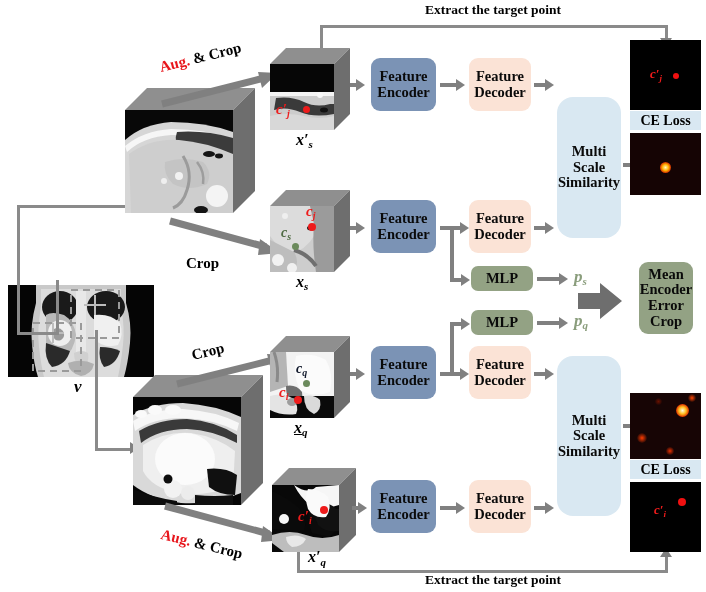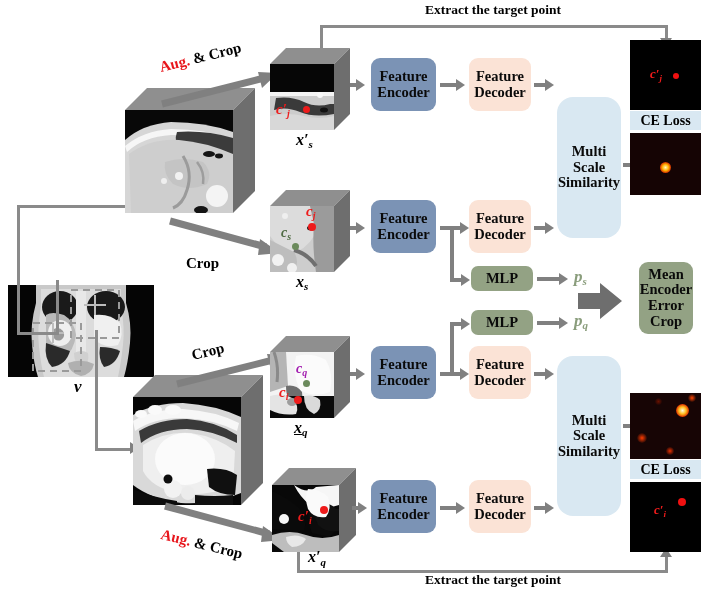--- a/index.html
+++ b/index.html
@@ -241,21 +241,21 @@
       <path d="M0 0 L16 0 L18 34 L0 40Z" fill="#b5b5b5"></path>
       <path d="M4 0 q5 14 3 30" stroke="#8a8a8a" stroke-width="3" fill="none"></path>
       <path d="M26 4 Q42 0 56 8 Q64 22 60 40 Q44 46 30 38 Q22 22 26 4Z" fill="#fbfbfb"></path>
       <path d="M16 34 Q26 32 32 40 Q34 50 26 54 Q16 50 16 34Z" fill="#6e6e6e"></path>
       <path d="M0 44 L64 44 L64 66 L0 66Z" fill="#0a0a0a"></path>
       <path d="M0 44 Q12 40 22 46 Q30 54 26 62 Q12 64 0 58Z" fill="#e4e4e4"></path>
       <path d="M34 44 Q44 42 50 48 Q52 58 44 62 Q34 58 34 44Z" fill="#dadada"></path>
       <ellipse cx="22" cy="50" rx="5" ry="4" fill="#9d9d9d"></ellipse>
     </svg>
   </div>
-  <div class="lbl" style="left:26px;top:26px;font-size:14px;font-style:italic;color:#a21caf;">
+  <div class="lbl" style="left:26px;top:26px;font-size:14px;font-style:italic;color:#0f172a;">
     c<span style="font-size:10px;position:relative;top:3px;">q</span>
   </div>
   <div class="abs" style="left:33px;top:44px;width:7px;height:7px;border-radius:50%;background:#6b8a5c;"></div>
   <div class="lbl" style="left:9px;top:49px;font-size:15px;font-style:italic;color:#ee1b1b;">
     c<span style="font-size:10px;position:relative;top:3px;">i</span>
   </div>
   <div class="abs" style="left:24px;top:60px;width:8px;height:8px;border-radius:50%;background:#ee1b1b;"></div>
 </div>
 <div class="lbl serif-it" style="left:294px;top:420px;font-size:16px;text-decoration:underline;">x<span style="font-size:11px;position:relative;top:3px;">q</span></div>
 

